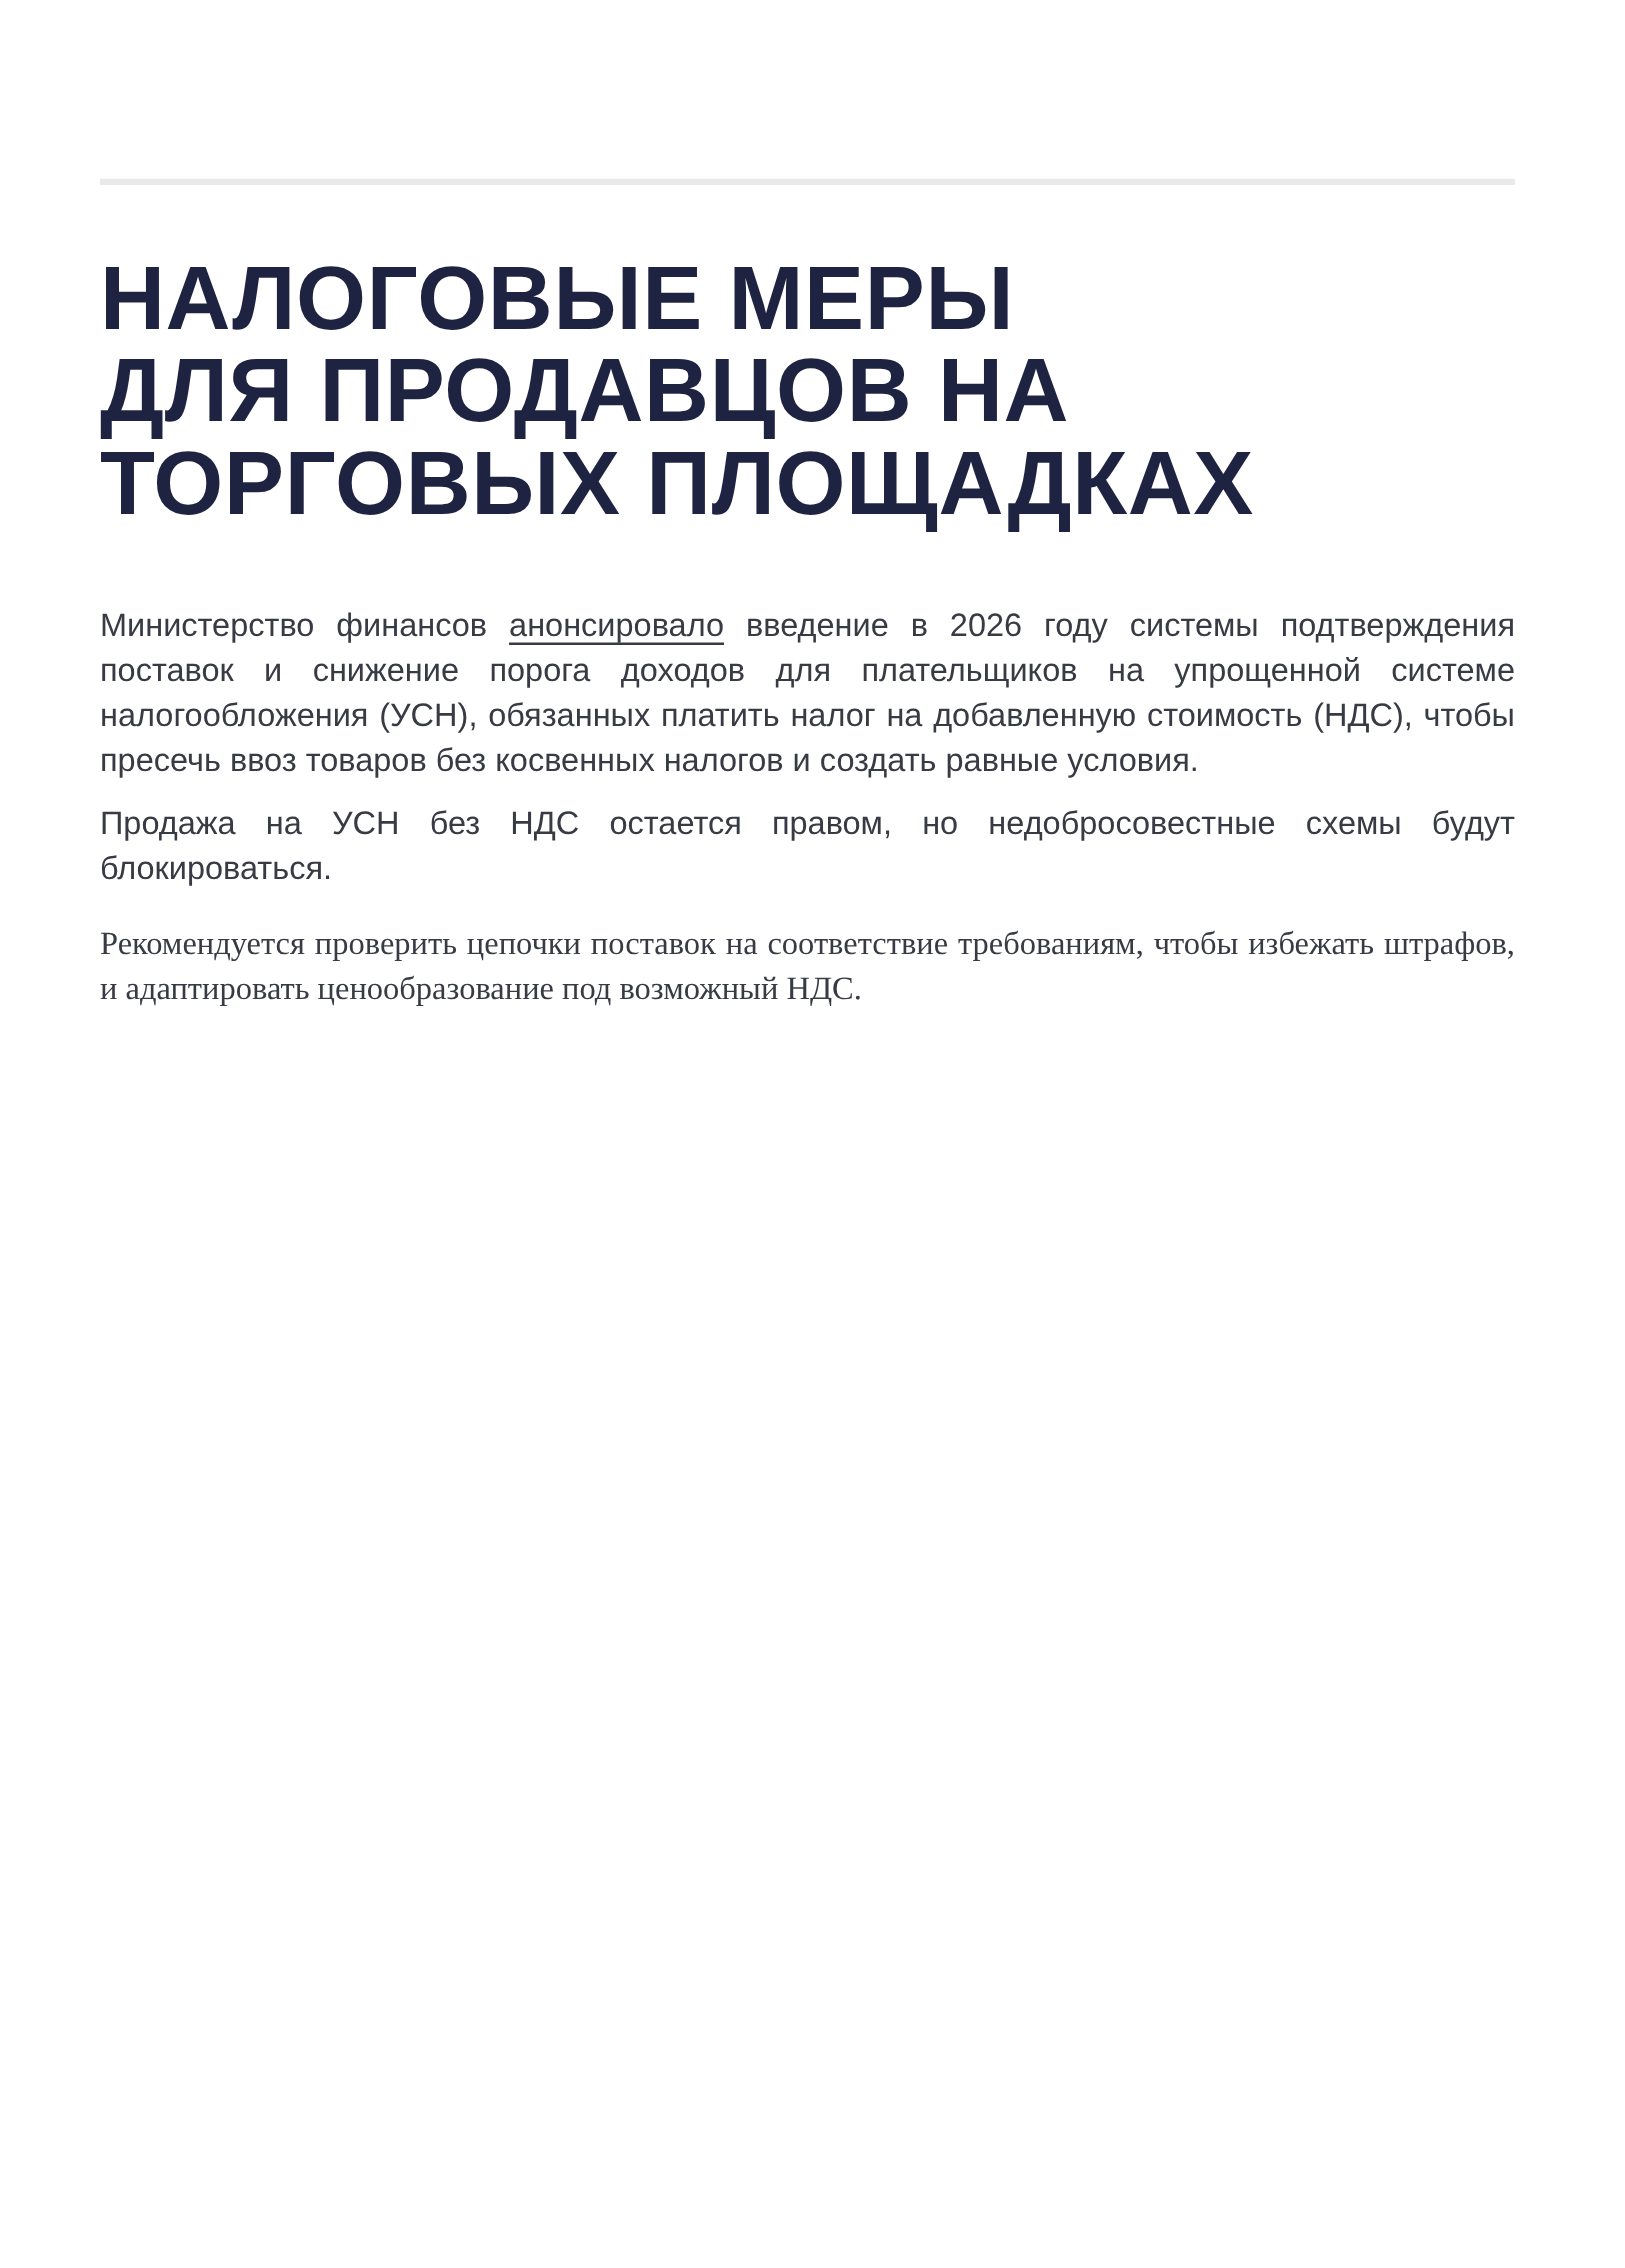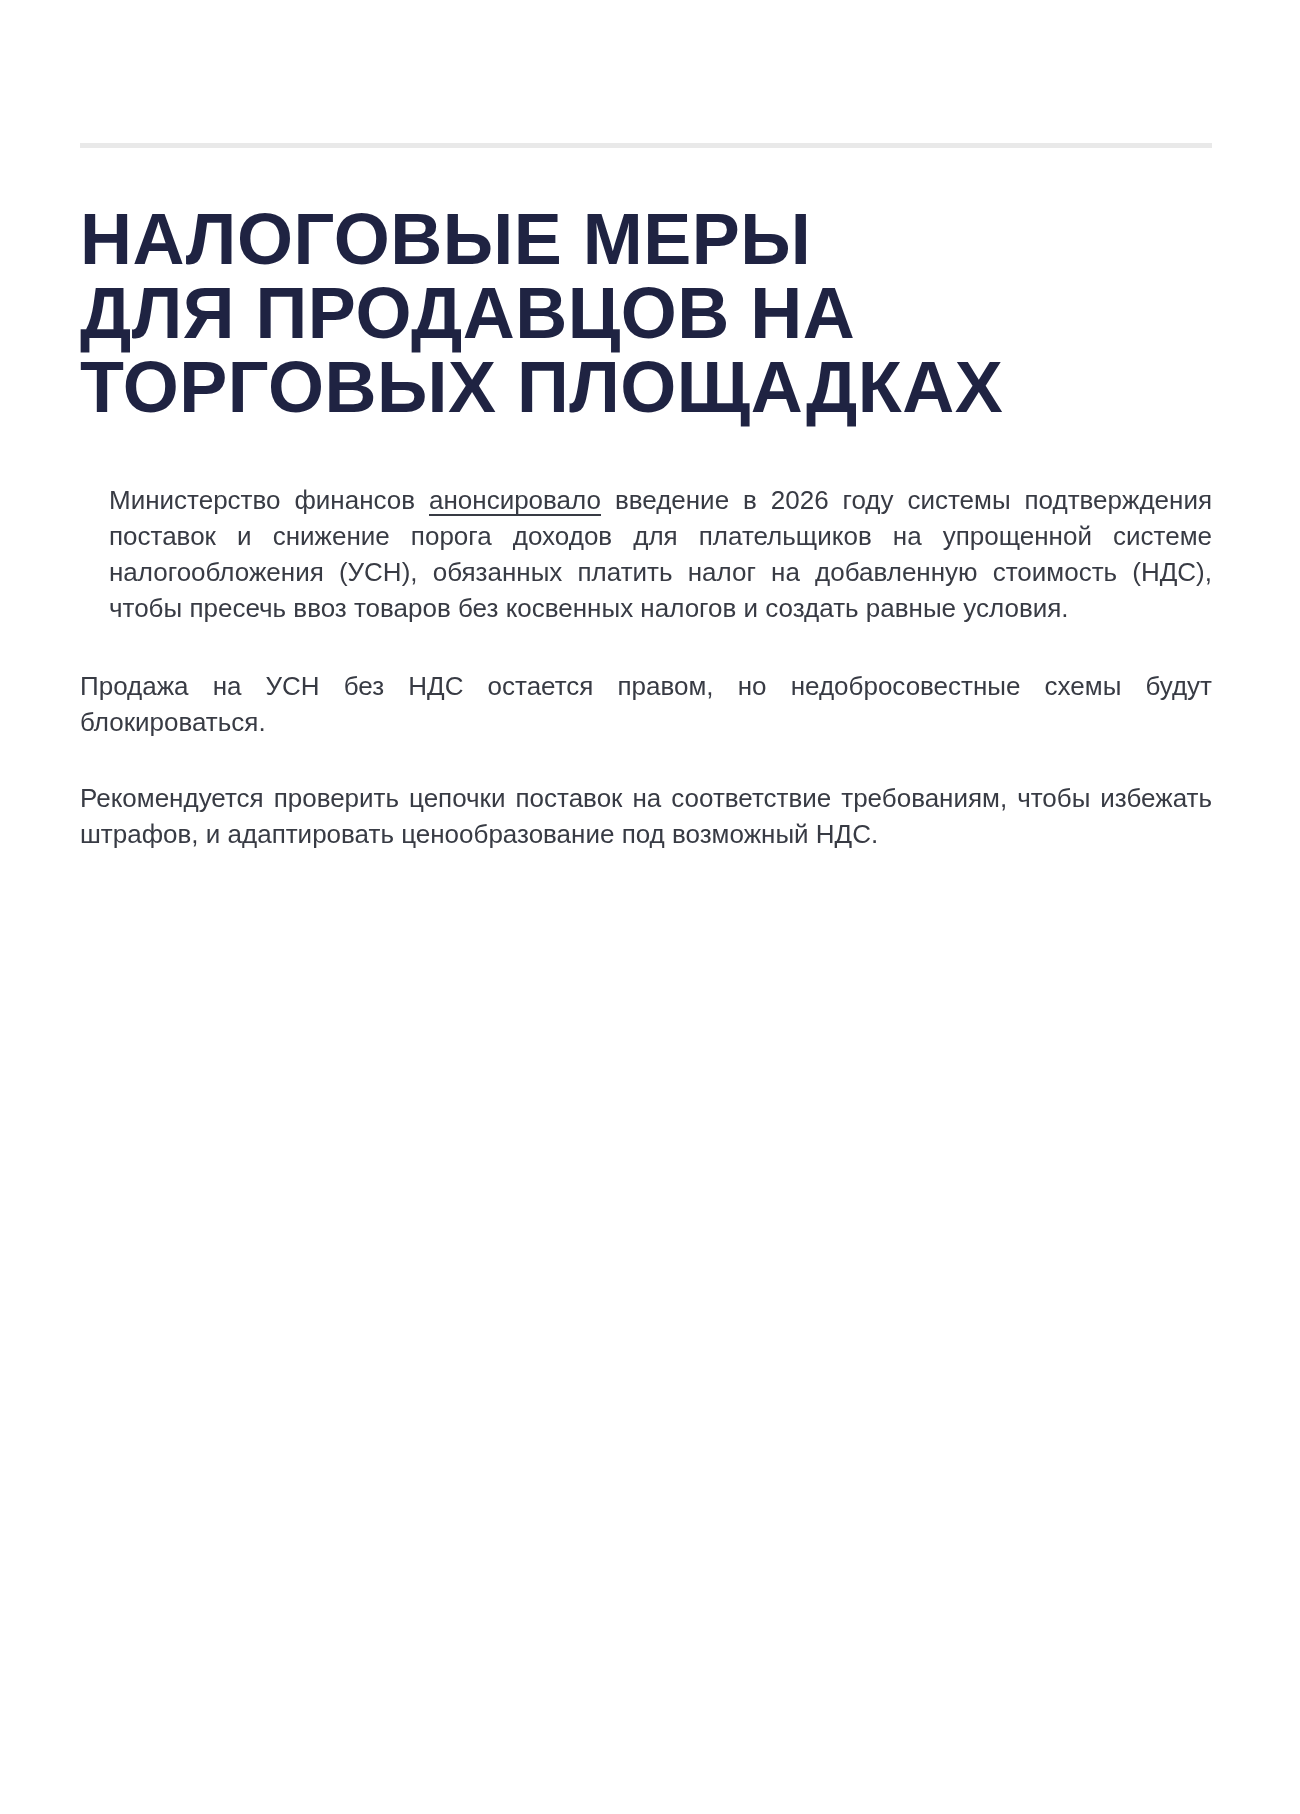--- a/index.html
+++ b/index.html
@@ -28,23 +28,23 @@
     white-space: pre-line;
     letter-spacing: 0.5px;
   }
   p.body-text {
     margin: 0;
     font-size: 26px;
     line-height: 36px;
     color: #383b44;
     text-align: justify;
   }
-  p.intro { margin-top: 58px; margin-left: 29px; }
-  p.second { margin-top: 42px; }
-  p.last { margin-top: 40px; }
+  p.intro { margin-top: 58px; }
+  p.second { margin-top: 14px; }
+  p.last { margin-top: 25px; font-family: Liberation Serif, serif; }
   h2.subheading {
     margin: 16px 0 0 0;
     font-size: 39px;
     line-height: 45px;
     font-weight: bold;
     color: #1f2342;
     letter-spacing: 0.5px;
   }
   a.inline-link {
     color: inherit;

